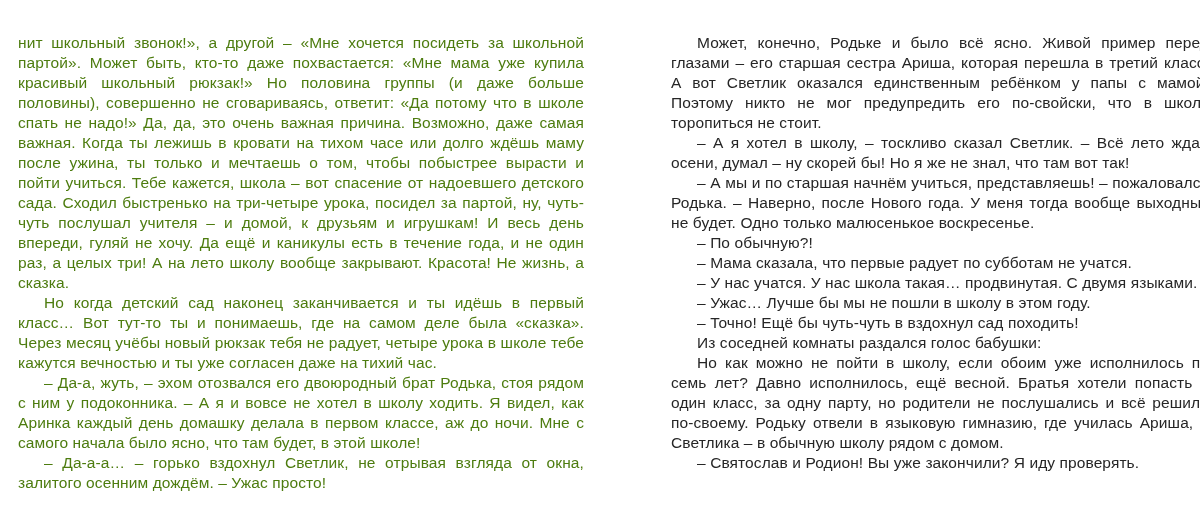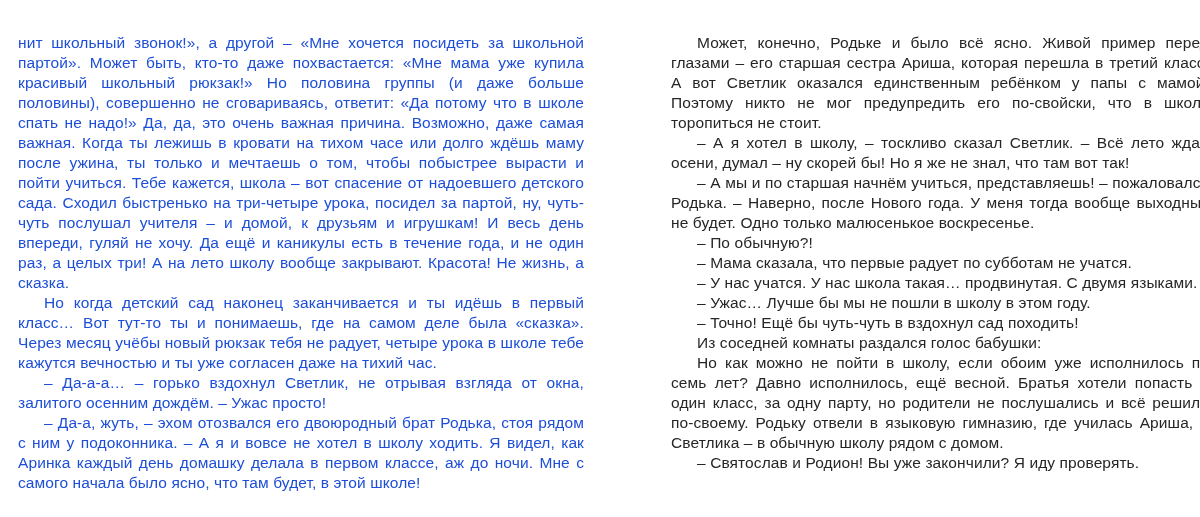--- a/index.html
+++ b/index.html
@@ -42,25 +42,25 @@
   }
   .para.no-indent {
     text-indent: 0;
   }
 </style>
 </head>
 <body>
 
 <div class="spread" style="background: rgb(255, 255, 255);">
 
-  <div class="page-column left" style="color: #1d4ed8;">
+  <div class="page-column left" style="color: #4d7c0f;">
     <p class="para no-indent">нит школьный звонок!», а другой – «Мне хочется посидеть за школьной партой». Может быть, кто-то даже похвастается: «Мне мама уже купила красивый школьный рюкзак!» Но половина группы (и даже больше половины), совершенно не сговариваясь, ответит: «Да потому что в школе спать не надо!» Да, да, это очень важная причина. Возможно, даже самая важная. Когда ты лежишь в кровати на тихом часе или долго ждёшь маму после ужина, ты только и мечтаешь о том, чтобы побыстрее вырасти и пойти учиться. Тебе кажется, школа – вот спасение от надоевшего детского сада. Сходил быстренько на три-четыре урока, посидел за партой, ну, чуть-чуть послушал учителя – и домой, к друзьям и игрушкам! И весь день впереди, гуляй не хочу. Да ещё и каникулы есть в течение года, и не один раз, а целых три! А на лето школу вообще закрывают. Красота! Не жизнь, а сказка.</p>
     <p class="para">Но когда детский сад наконец заканчивается и ты идёшь в первый класс… Вот тут-то ты и понимаешь, где на самом деле была «сказка». Через месяц учёбы новый рюкзак тебя не радует, четыре урока в школе тебе кажутся вечностью и ты уже согласен даже на тихий час.</p>
+    <p class="para">– Да-а, жуть, – эхом отозвался его двоюродный брат Родька, стоя рядом с ним у подоконника. – А я и вовсе не хотел в школу ходить. Я видел, как Аринка каждый день домашку делала в первом классе, аж до ночи. Мне с самого начала было ясно, что там будет, в этой школе!</p>
     <p class="para">– Да-а-а… – горько вздохнул Светлик, не отрывая взгляда от окна, залитого осенним дождём. – Ужас просто!</p>
-    <p class="para">– Да-а, жуть, – эхом отозвался его двоюродный брат Родька, стоя рядом с ним у подоконника. – А я и вовсе не хотел в школу ходить. Я видел, как Аринка каждый день домашку делала в первом классе, аж до ночи. Мне с самого начала было ясно, что там будет, в этой школе!</p>
   </div>
 
   <div class="page-column right" style="color: rgb(38, 38, 38);">
     <p class="para">Может, конечно, Родьке и было всё ясно. Живой пример перед глазами – его старшая сестра Ариша, которая перешла в третий класс. А вот Светлик оказался единственным ребёнком у папы с мамой. Поэтому никто не мог предупредить его по-свойски, что в школу торопиться не стоит.</p>
     <p class="para">– А я хотел в школу, – тоскливо сказал Светлик. – Всё лето ждал осени, думал – ну скорей бы! Но я же не знал, что там вот так!</p>
     <p class="para">– А мы и по старшая начнём учиться, представляешь! – пожаловался Родька. – Наверно, после Нового года. У меня тогда вообще выходных не будет. Одно только малюсенькое воскресенье.</p>
     <p class="para">– По обычную?!</p>
     <p class="para">– Мама сказала, что первые радует по субботам не учатся.</p>
     <p class="para">– У нас учатся. У нас школа такая… продвинутая. С двумя языками.</p>
     <p class="para">– Ужас… Лучше бы мы не пошли в школу в этом году.</p>

